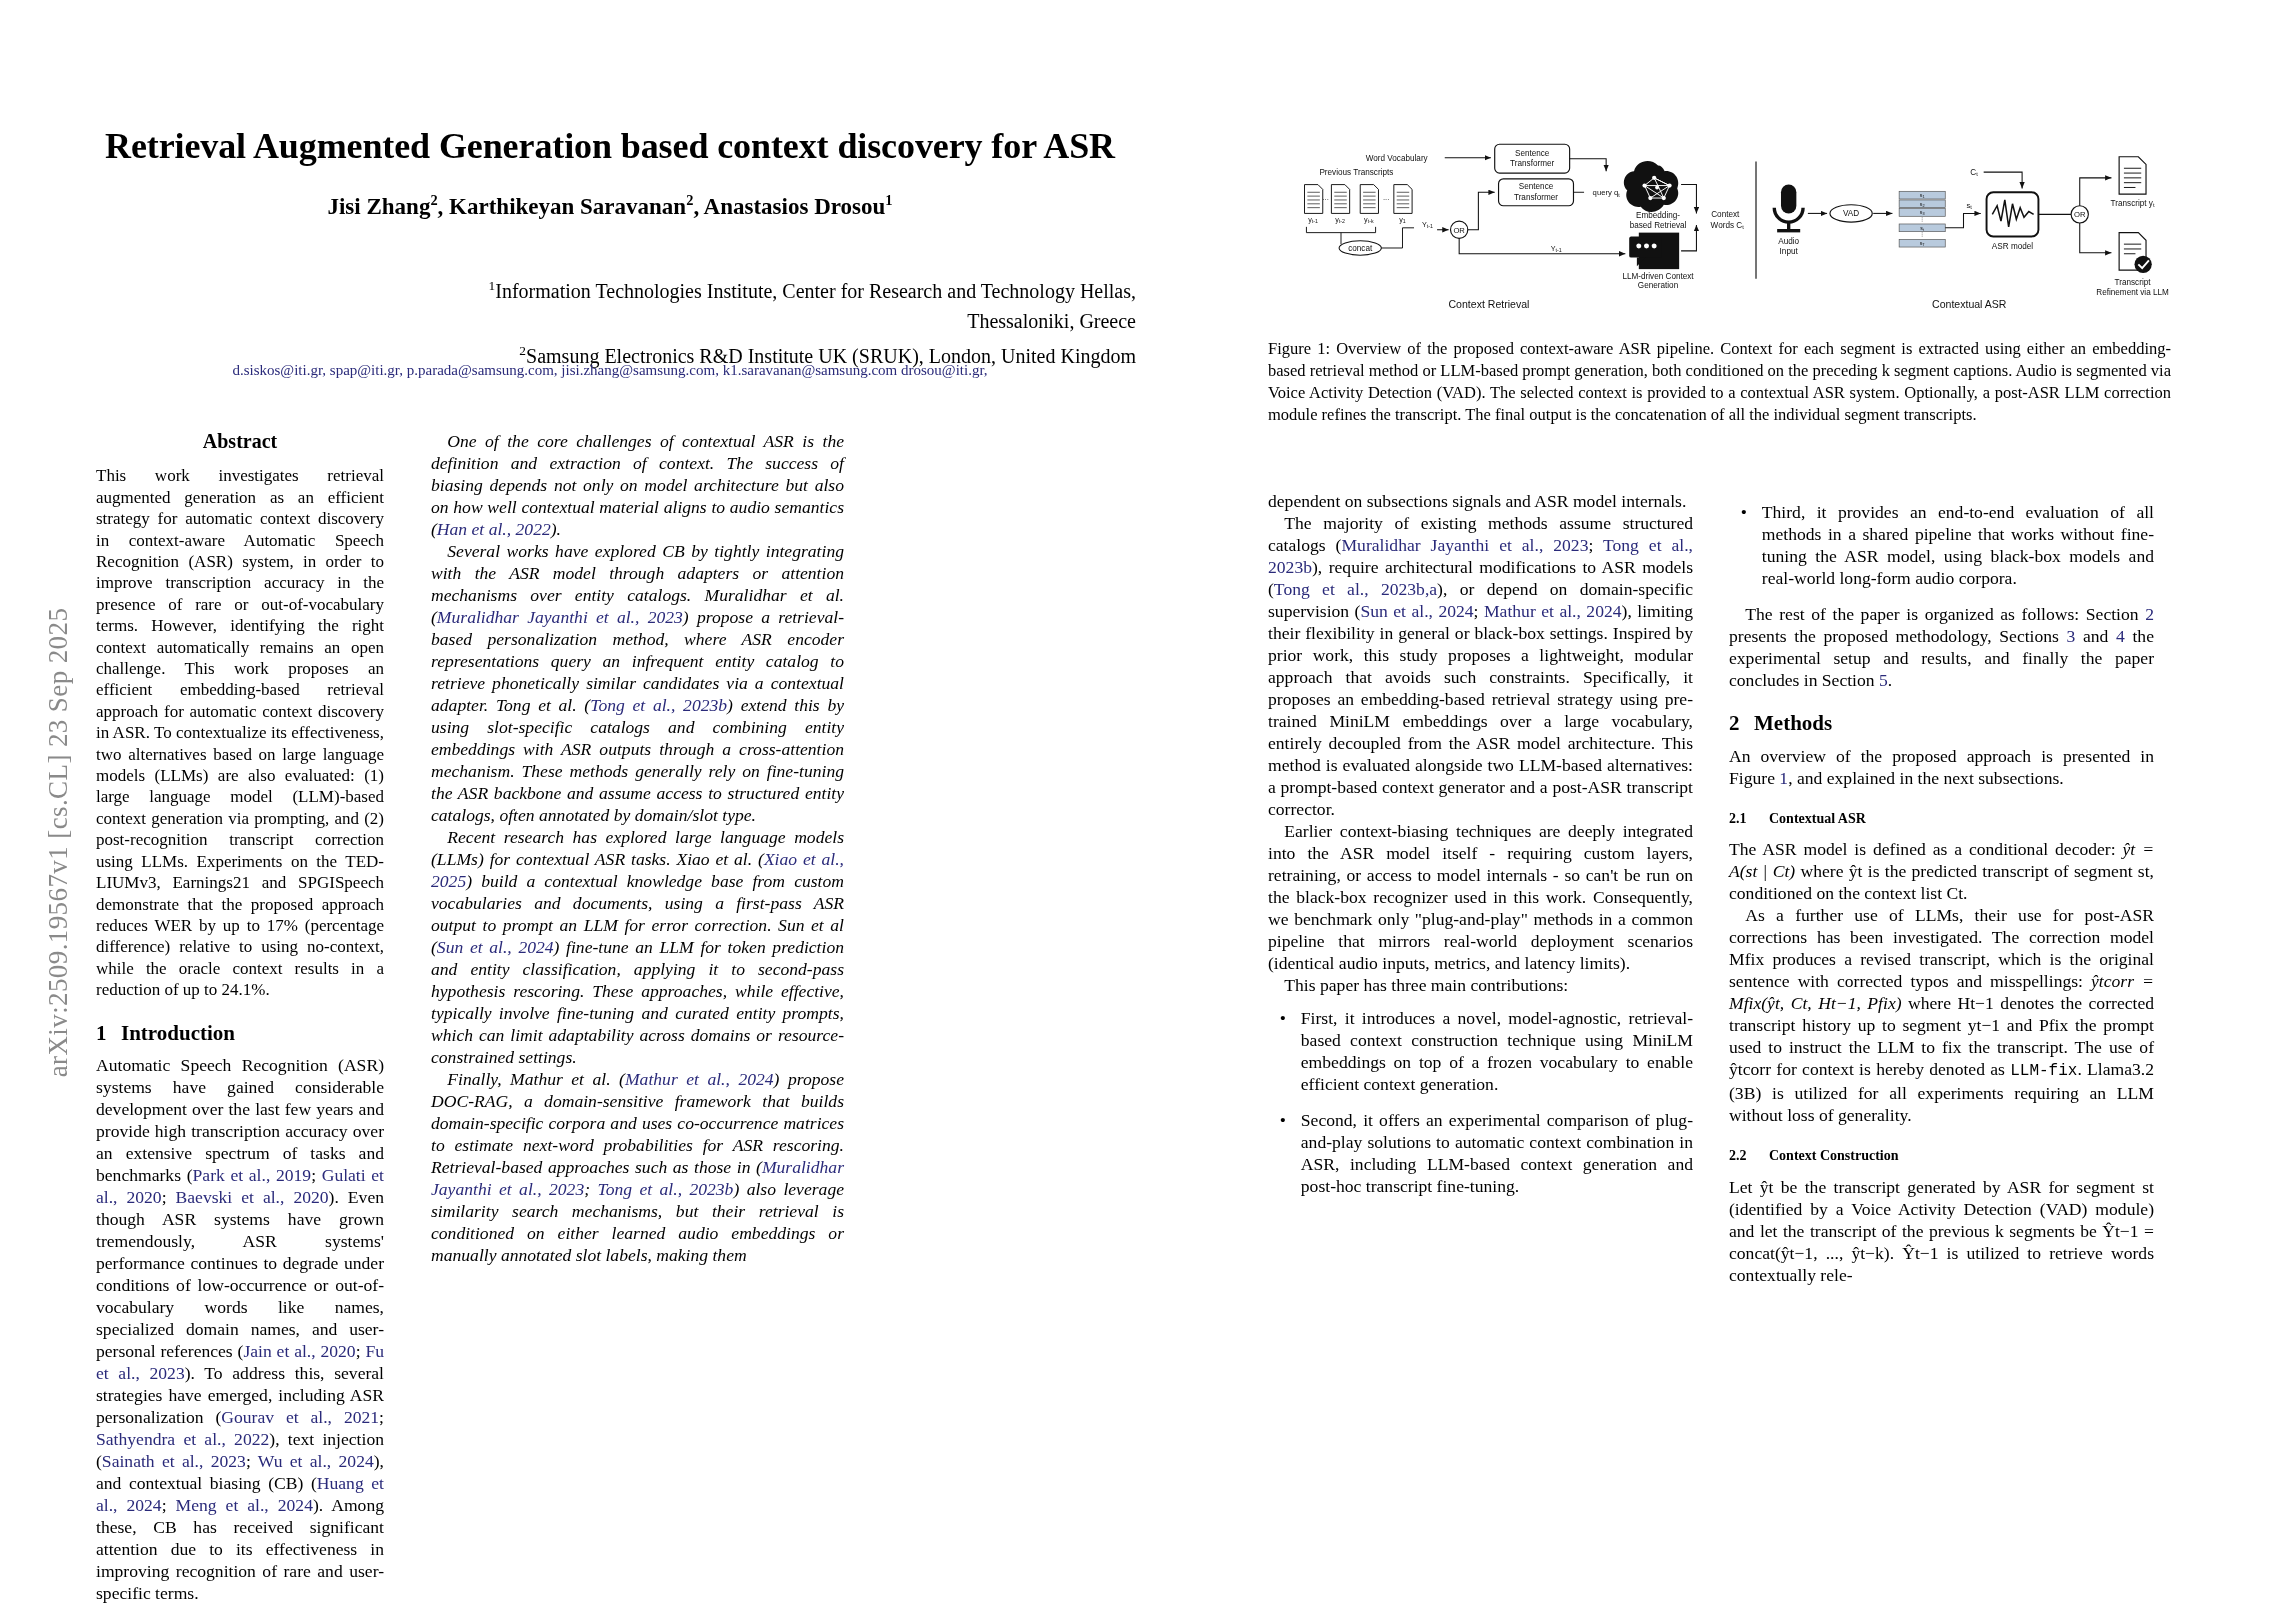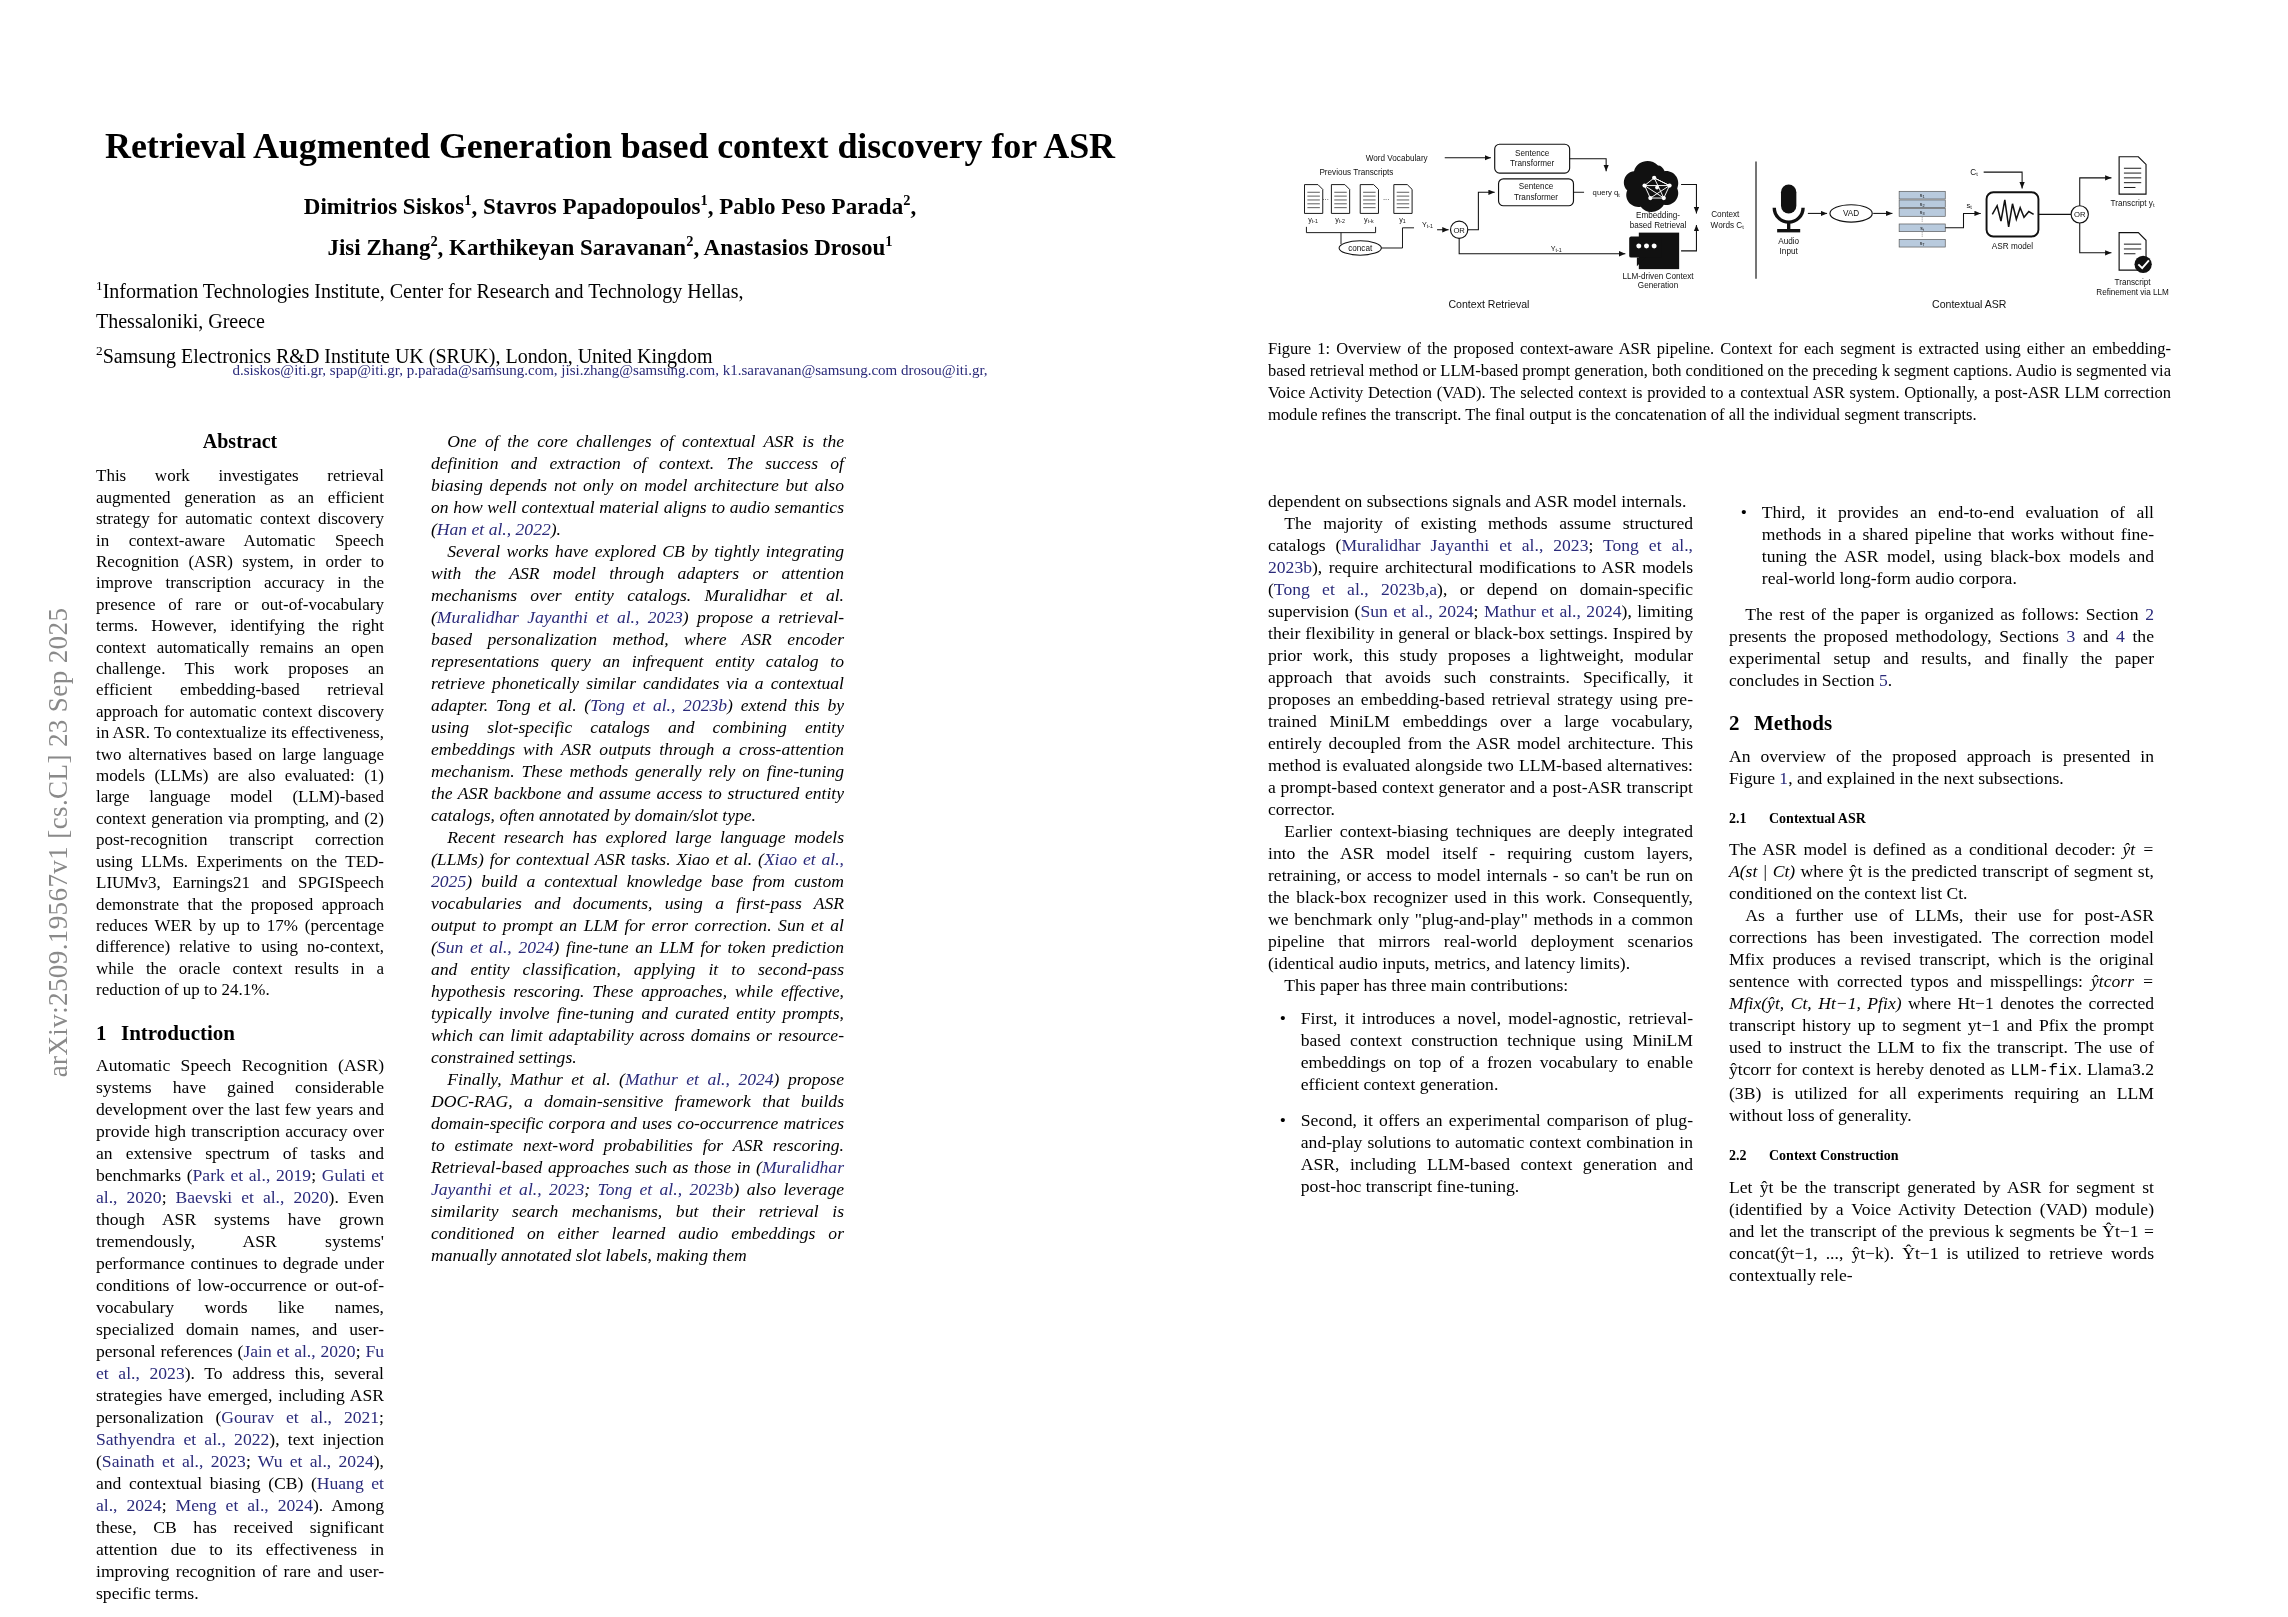--- a/index.html
+++ b/index.html
@@ -58,23 +58,23 @@
     width: 1028px;
     text-align: center;
     font-size: 23px;
     font-weight: bold;
     line-height: 35px;
   }
   .authors sup { font-size: 14.4px; vertical-align: super; }
 
   .affil {
     position: absolute;
-    left: 0; top: 271px;
+    left: 12px; top: 271px;
     width: 1028px;
-    text-align: left;
+    text-align: right;
     font-size: 20px;
     line-height: 30px;
   }
   .affil sup { font-size: 13.4px; vertical-align: super; }
 
   .emails {
     position: absolute;
     left: 0; top: 359px;
     width: 1028px;
     text-align: center;
@@ -196,21 +196,20 @@
 
 <div class="page">
 
   <div class="arxiv-stamp">arXiv:2509.19567v1  [cs.CL]  23 Sep 2025</div>
 
   <div class="left-half">
 
     <div class="title">Retrieval Augmented Generation based context discovery for ASR</div>
 
     <div class="authors">
-      <div>Dimitrios Siskos<sup>1</sup>, Stavros Papadopoulos<sup>1</sup>, Pablo Peso Parada<sup>2</sup>,</div>
       <div>Jisi Zhang<sup>2</sup>, Karthikeyan Saravanan<sup>2</sup>, Anastasios Drosou<sup>1</sup></div>
     </div>
 
     <div class="affil">
       <div><sup>1</sup>Information Technologies Institute, Center for Research and Technology Hellas,</div>
       <div>Thessaloniki, Greece</div>
       <div><sup>2</sup>Samsung Electronics R&amp;D Institute UK (SRUK), London, United Kingdom</div>
     </div>
 
     <div class="emails">d.siskos@iti.gr, spap@iti.gr, p.parada@samsung.com, jisi.zhang@samsung.com, k1.saravanan@samsung.com drosou@iti.gr,</div>

